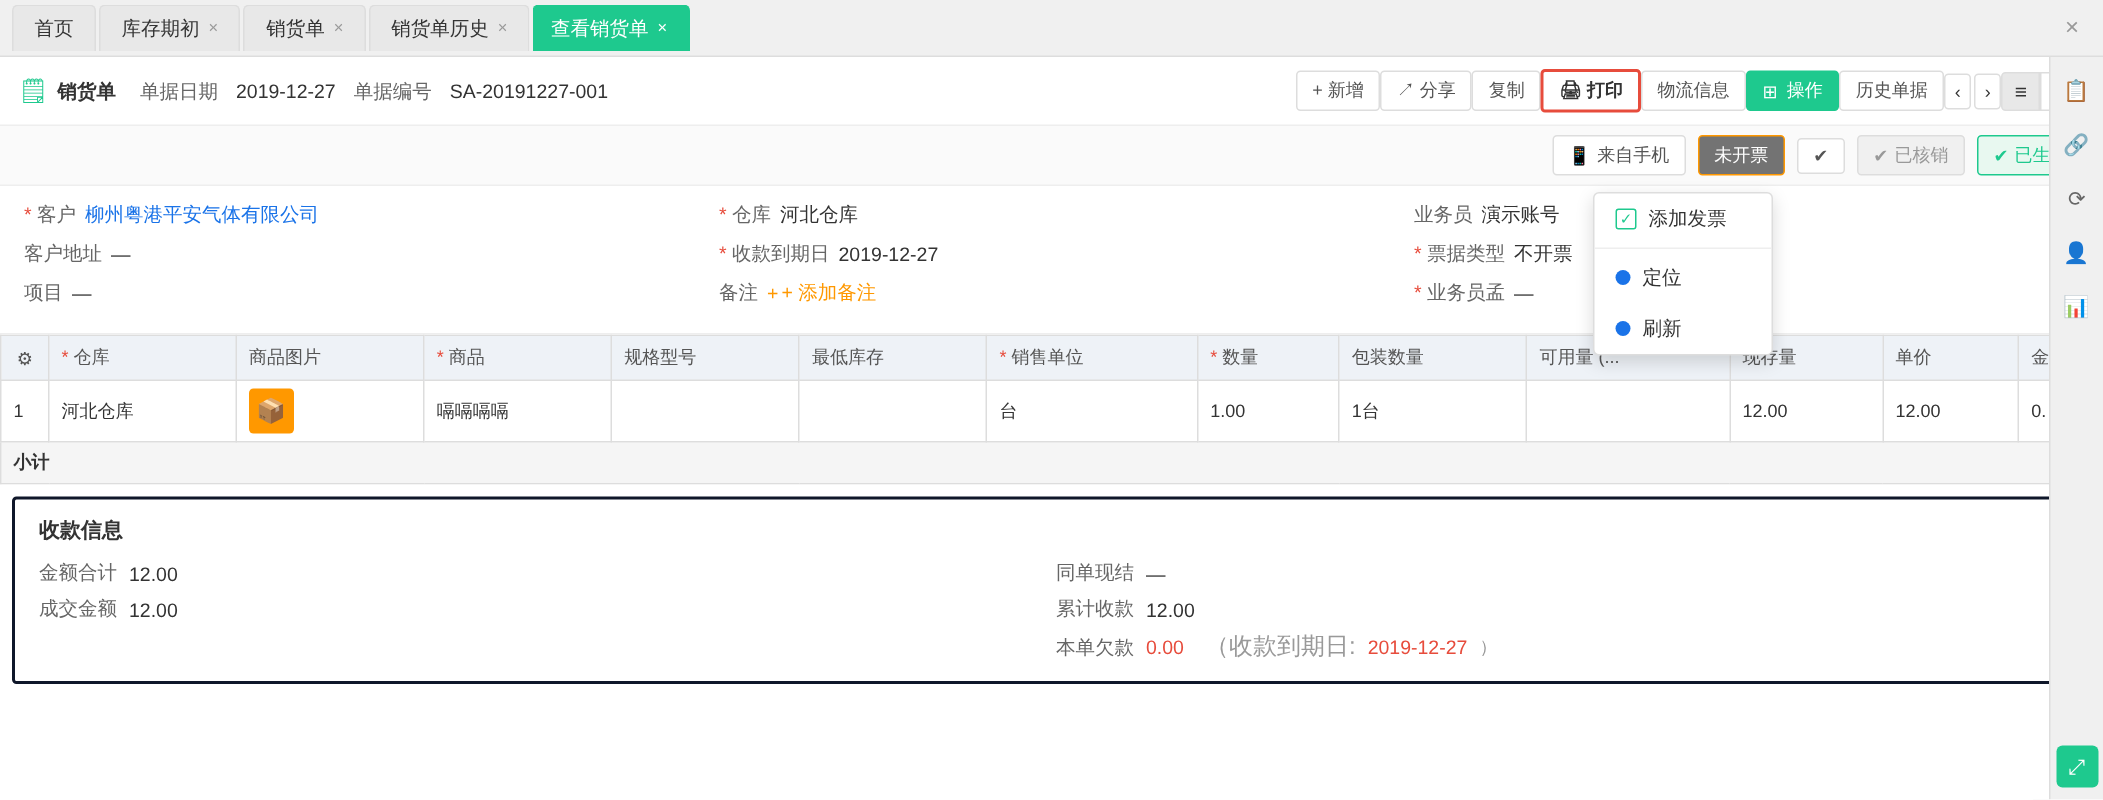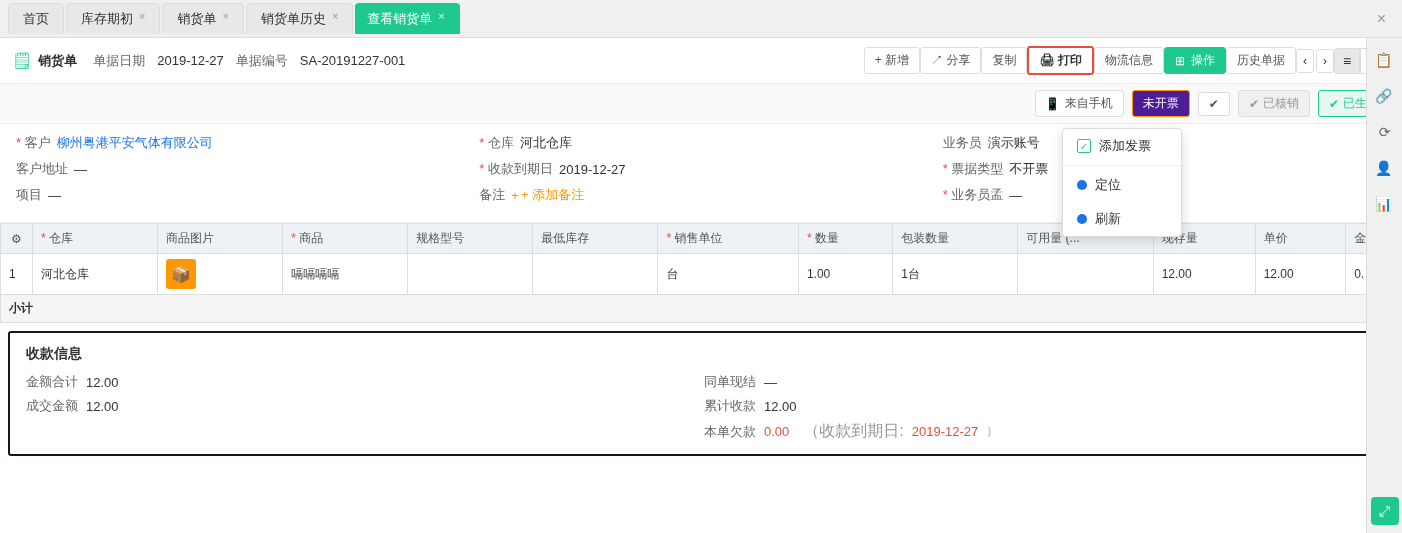--- a/index.html
+++ b/index.html
@@ -4,21 +4,21 @@
   <style>
     * { box-sizing: border-box; margin: 0; padding: 0; }
     body { font-family: 'Microsoft YaHei', Arial, sans-serif; font-size: 13px; background: #f5f5f5; color: #333; overflow: hidden; }
 
     
     .tab-bar {
       display: flex; align-items: center; background: #f0f0f0; border-bottom: 1px solid #ddd;
       padding: 0 8px; height: 38px; gap: 2px;
     }
     .tab-item {
-      display: flex; align-items: flex-start; padding: 6px 14px; border-radius: 4px 4px 0 0;
+      display: flex; align-items: center; padding: 6px 14px; border-radius: 4px 4px 0 0;
       cursor: pointer; font-size: 13px; background: #e8e8e8; border: 1px solid #ddd; border-bottom: none;
       gap: 6px; white-space: nowrap;
     }
     .tab-item.active { background: #fff; border-color: #ddd; padding-left: 11px; }
     .tab-item.highlight { background: #1ec98e; color: #fff; border-color: #1ec98e; }
     .tab-close { font-size: 11px; color: #999; cursor: pointer; }
     .tab-item.highlight .tab-close { color: #fff; }
     .tab-end-close { margin-left: auto; font-size: 16px; color: #999; cursor: pointer; padding: 4px 8px; }
 
     
@@ -206,21 +206,21 @@
         <div class="view-btn">⊞</div>
       </div>
     </div>
   </div>
 
   <div class="action-bar">
     <div class="action-btn">
       <span>📱</span>
       <span>来自手机</span>
     </div>
-    <div class="action-btn" style="background:#4c1d95;color:#fff;border-color:#ff9800;">
+    <div class="action-btn" style="background:#737373;color:#fff;border-color:#ff9800;">
       <span>未开票</span>
     </div>
     <div class="action-btn">
       <span>✔</span>
     </div>
     <div class="status-badge badge-cancelled">
       <span>✔</span>
       <span>已核销</span>
     </div>
     <div class="status-badge badge-effective">

